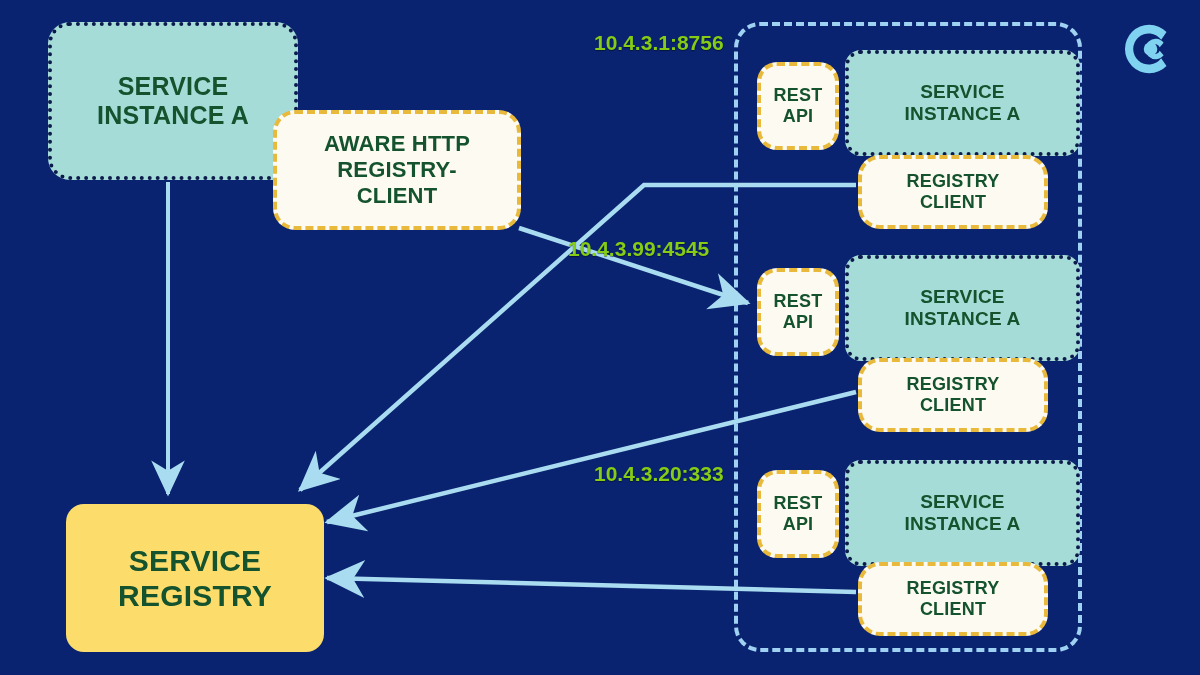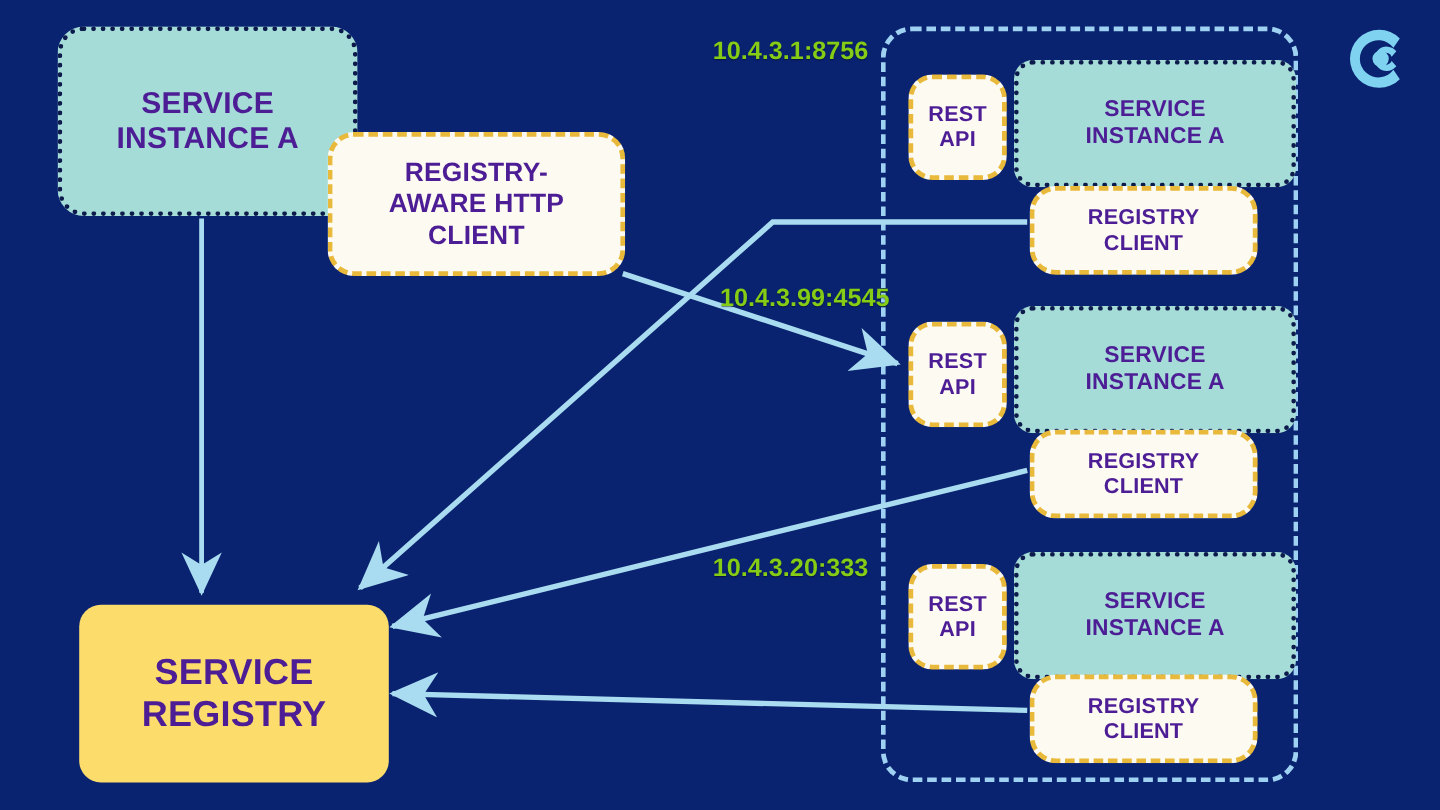--- a/index.html
+++ b/index.html
@@ -26,21 +26,21 @@
   }
 
   
   .node {
     position: absolute;
     box-sizing: border-box;
     display: flex;
     align-items: center;
     justify-content: center;
     text-align: center;
-    color: #4c1d95;
+    color: #14532d;
     font-weight: bold;
     line-height: 1.18;
     letter-spacing: .2px;
     z-index: 4;
   }
 
   
   .n-instance {
     background: #a6dcd7;
     border: 4px dotted #0d1b4c;
@@ -104,21 +104,21 @@
   .addr {
     position: absolute;
     color: #84cc16;
     font-weight: bold;
     font-size: 21px;
     white-space: nowrap;
     z-index: 7;
     text-shadow: 0 1px 1px rgba(0,0,0,.45);
   }
   #addr-1 { left: 594px; top: 31px;  }
-  #addr-2 { left: 600px; top: 237px; }
+  #addr-2 { left: 568px; top: 237px; }
   #addr-3 { left: 594px; top: 462px; text-align: center; }
 
   
   #logo {
     position: absolute;
     right: 18px; top: 18px;
     width: 62px; height: 62px;
     z-index: 8;
   }
 </style>
@@ -149,22 +149,22 @@
 
   <div class="node n-instance" id="instance-main">
     <div>
       <div>SERVICE</div>
       <div>INSTANCE A</div>
     </div>
   </div>
 
   <div class="node n-white" id="http-client">
     <div>
+      <div>AWARE HTTP</div>
       <div>REGISTRY-</div>
-      <div>AWARE HTTP</div>
       <div>CLIENT</div>
     </div>
   </div>
 
   <div class="node n-yellow" id="service-registry">
     <div>
       <div>SERVICE</div>
       <div>REGISTRY</div>
     </div>
   </div>

